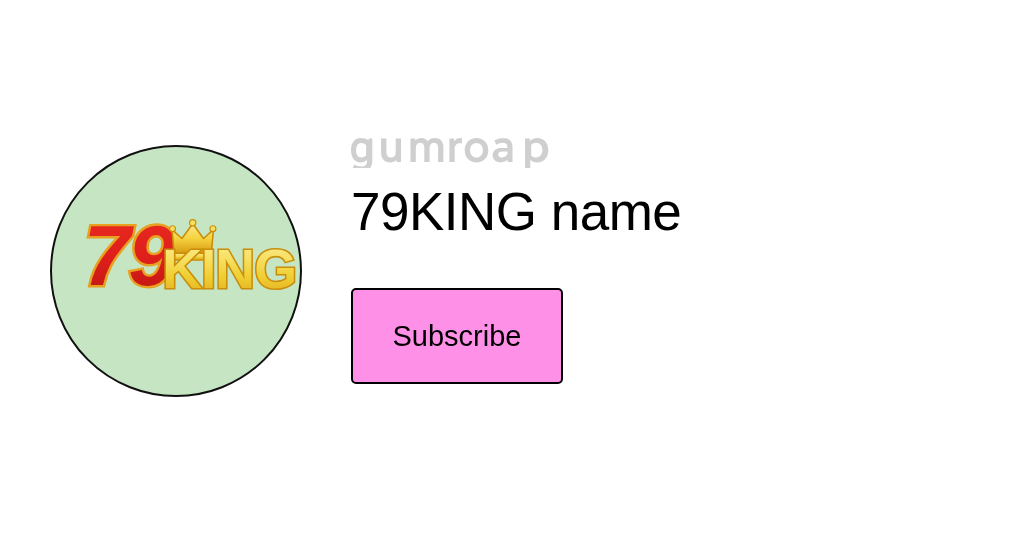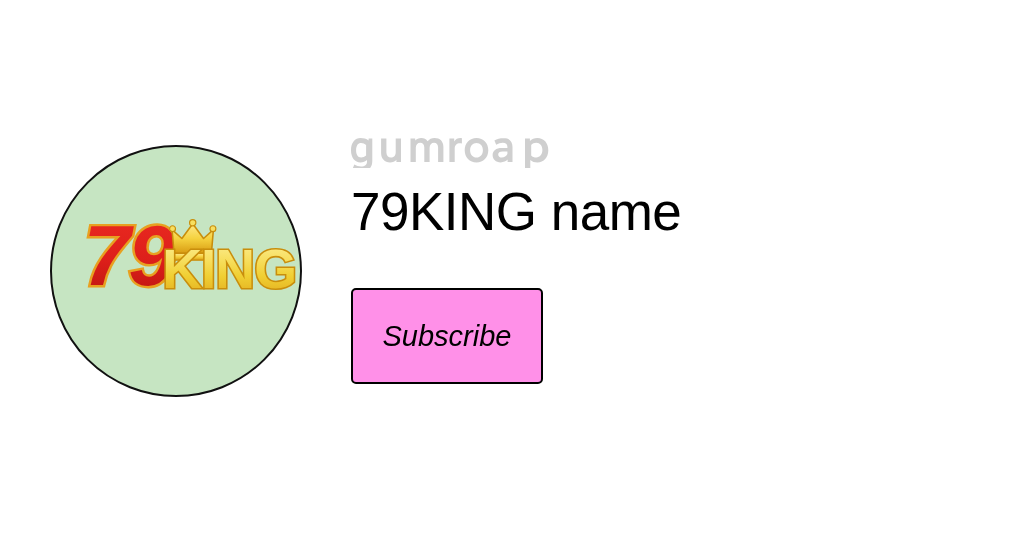--- a/index.html
+++ b/index.html
@@ -71,34 +71,33 @@
     letter-spacing: -0.5px;
     color: #000000;
     white-space: nowrap;
   }
 
   .subscribe-btn {
     display: inline-flex;
     align-items: center;
     justify-content: center;
     margin-top: 38px;
-    width: 192px;
+    width: 212px;
     height: 96px;
     box-sizing: border-box;
     background: #ff90e8;
     border: 2px solid #000000;
     border-radius: 5px;
     font-family: "Liberation Sans", sans-serif;
     font-size: 29px;
     line-height: 1;
     font-weight: 400;
     color: #000000;
     cursor: pointer;
     padding: 0;
-    font-style: italic;
   }
 </style>
 </head>
 <body>
 
 <div id="page">
 
   <div class="avatar">
     <svg class="avatar-art" viewBox="0 0 252 252" aria-hidden="true">
       <defs>

